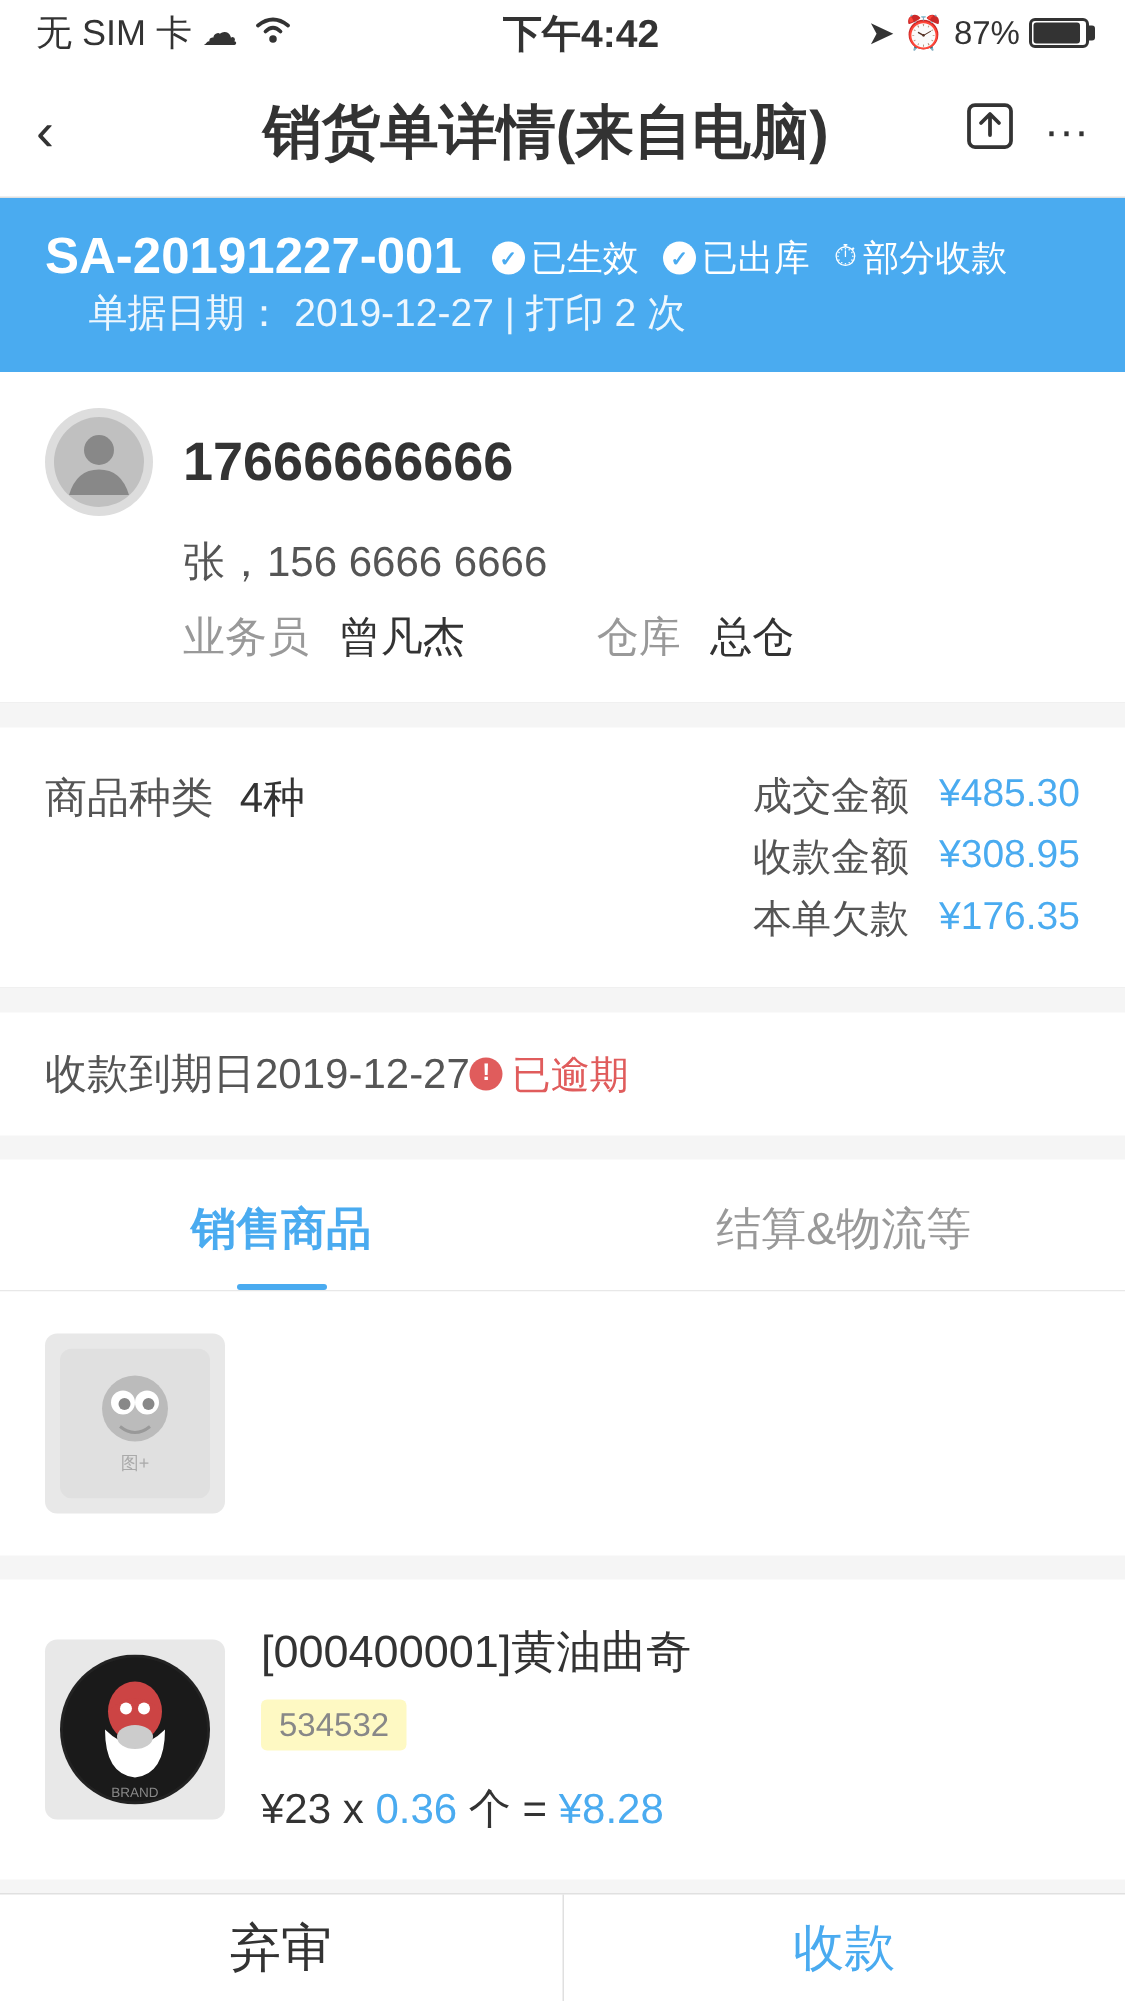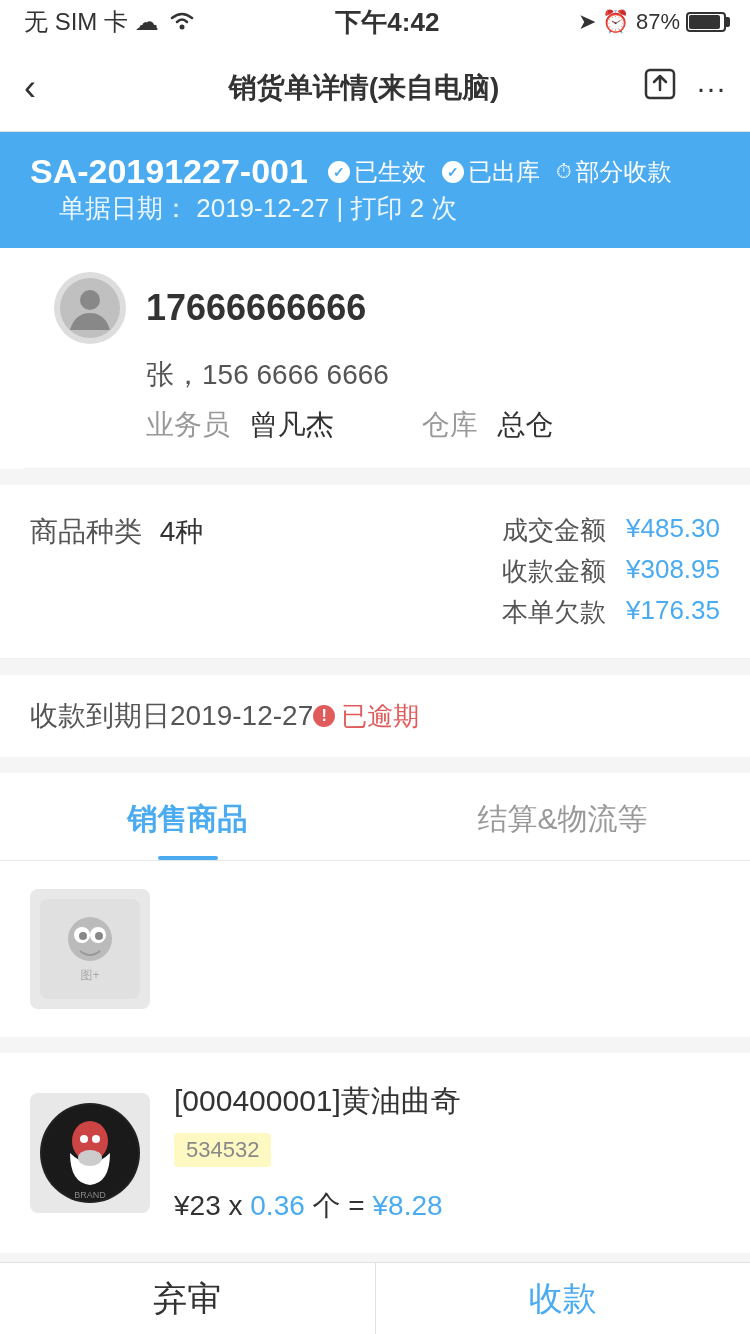--- a/index.html
+++ b/index.html
@@ -53,21 +53,21 @@
     }
     .nav-back {
       font-size: 36px;
       color: #333;
       cursor: pointer;
       width: 60px;
     }
     .nav-title {
       flex: 1;
       text-align: center;
-      font-size: 28px;
+      font-size: 39px;
       font-weight: 600;
       color: #333;
     }
     .nav-actions {
       display: flex;
       align-items: center;
       gap: 20px;
     }
     .nav-icon {
       font-size: 30px;
@@ -131,21 +131,20 @@
 
     
     .customer-section {
       background: #fff;
       padding: 24px 30px;
       display: flex;
       flex-direction: column;
       gap: 12px;
       margin-bottom: 0;
       border-bottom: 1px solid #f0f0f0;
-      margin-left: 24px;
     }
     .customer-top {
       display: flex;
       align-items: center;
       gap: 20px;
     }
     .avatar {
       width: 72px; height: 72px;
       border-radius: 50%;
       background: #ddd;

